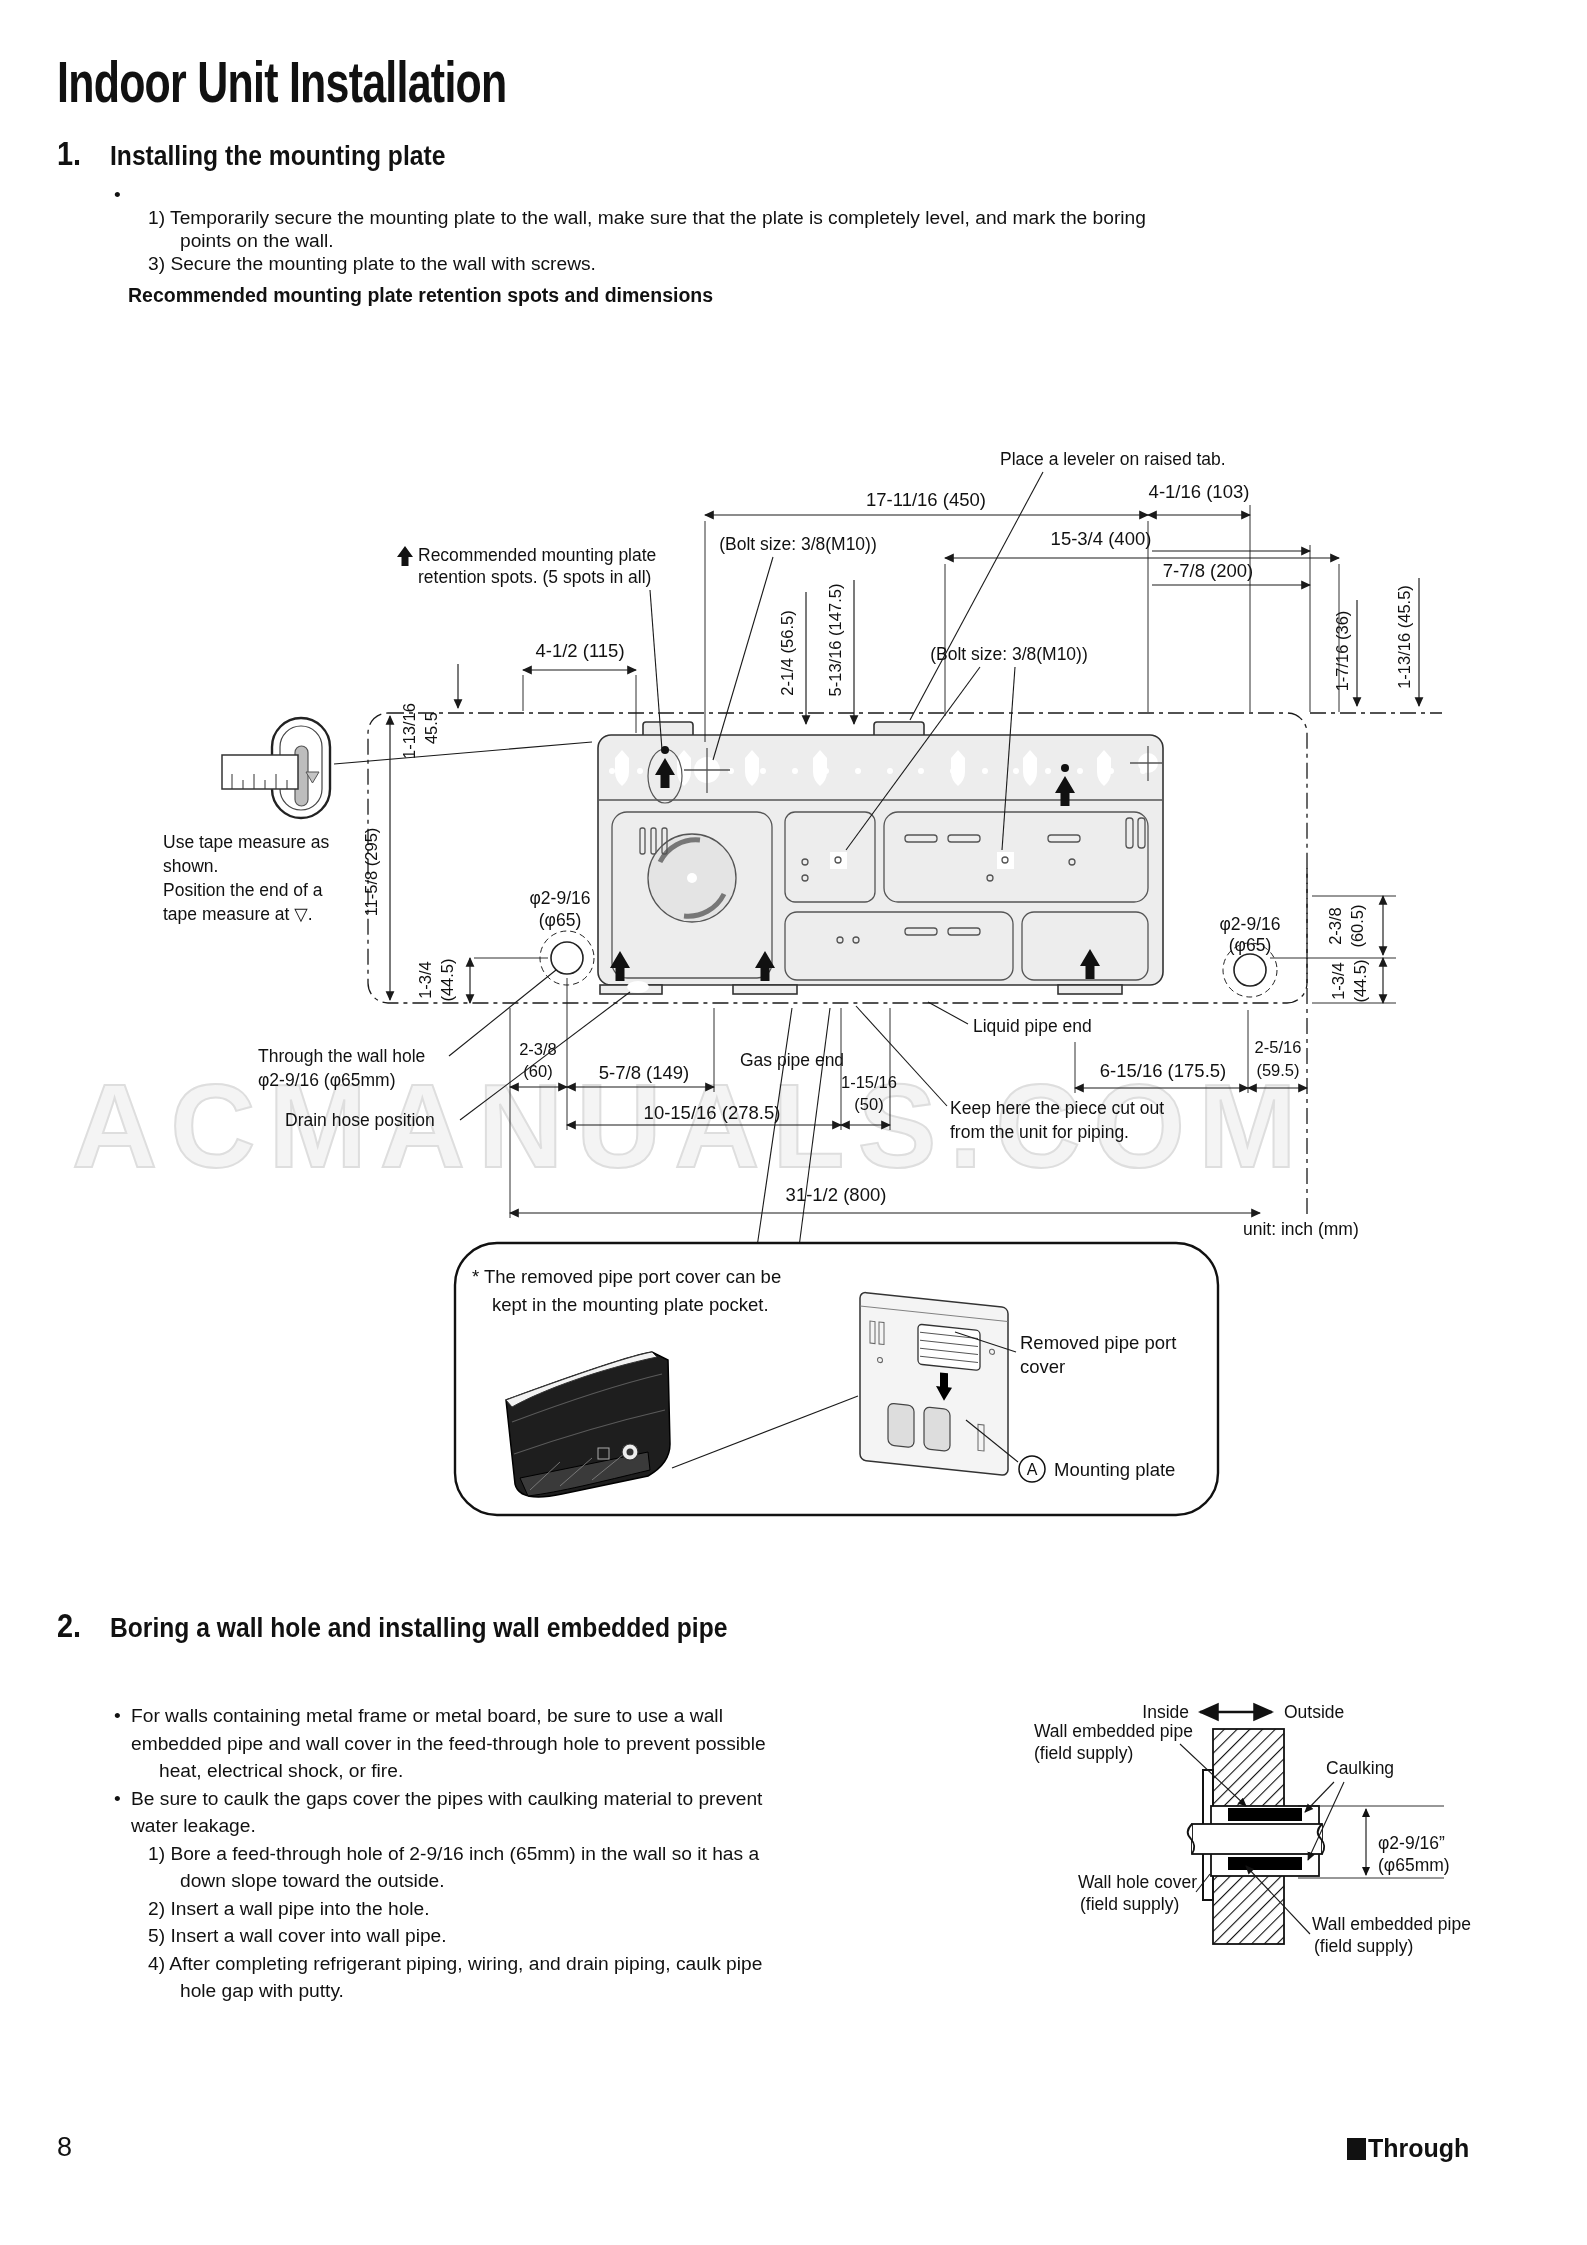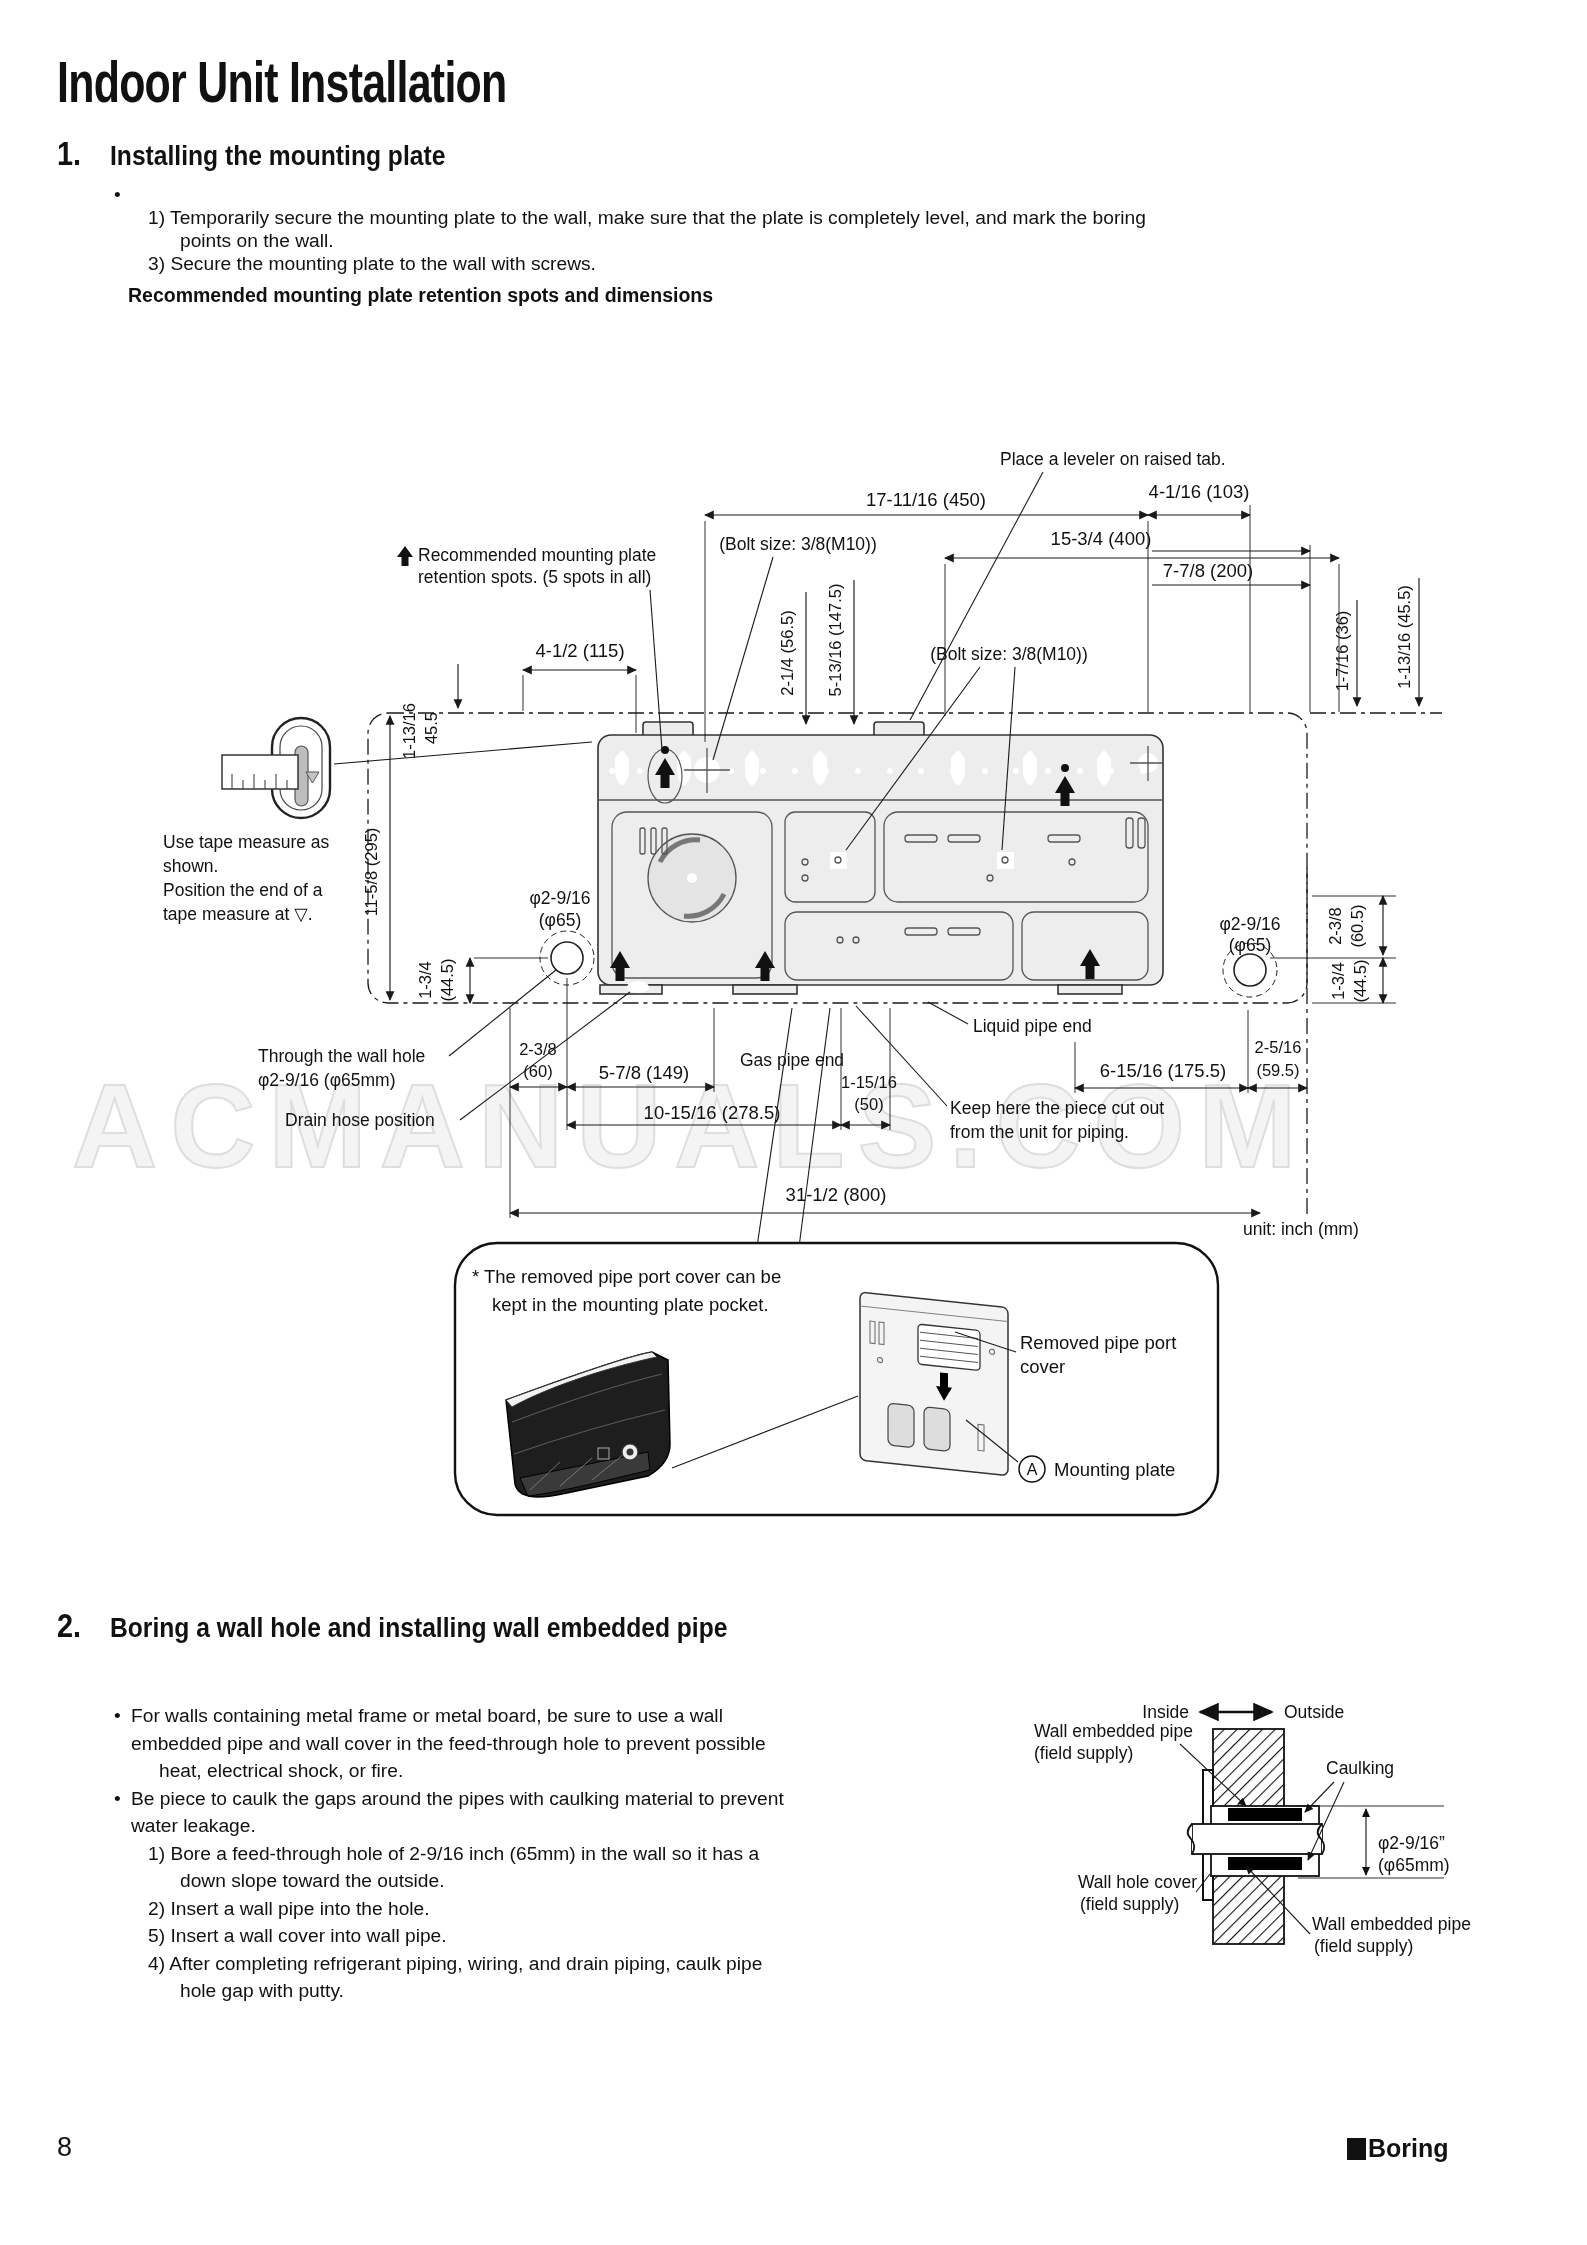--- a/index.html
+++ b/index.html
@@ -382,21 +382,21 @@
 
   <div class="abs secnum" style="left:57px;top:1606px;">2.</div>
   <div class="abs" style="left:110px;top:1612px;">
     <div class="h2">Boring a wall hole and installing wall embedded pipe</div>
   </div>
   <div class="abs bullet" style="left:114px;top:1705px;">•</div>
   <div class="abs body-line" style="left:131px;top:1705px;">For walls containing metal frame or metal board, be sure to use a wall</div>
   <div class="abs body-line" style="left:131px;top:1733px;">embedded pipe and wall cover in the feed-through hole to prevent possible</div>
   <div class="abs body-line" style="left:131px;top:1760px;margin-left:28px;">heat, electrical shock, or fire.</div>
   <div class="abs bullet" style="left:114px;top:1788px;">•</div>
-  <div class="abs body-line" style="left:131px;top:1788px;">Be piece to caulk the gaps around the pipes with caulking material to prevent</div>
+  <div class="abs body-line" style="left:131px;top:1788px;">Be sure to caulk the gaps cover the pipes with caulking material to prevent</div>
   <div class="abs body-line" style="left:131px;top:1815px;">water leakage.</div>
   <div class="abs body-line" style="left:148px;top:1843px;">1) Bore a feed-through hole of 2-9/16 inch (65mm) in the wall so it has a</div>
   <div class="abs body-line" style="left:180px;top:1870px;">down slope toward the outside.</div>
   <div class="abs body-line" style="left:148px;top:1898px;">2) Insert a wall pipe into the hole.</div>
   <div class="abs body-line" style="left:148px;top:1925px;">5) Insert a wall cover into wall pipe.</div>
   <div class="abs body-line" style="left:148px;top:1953px;">4) After completing refrigerant piping, wiring, and drain piping, caulk pipe</div>
   <div class="abs body-line" style="left:180px;top:1980px;">hole gap with putty.</div>
 
   <svg class="abs" style="left:0;top:1630px;" width="1587" height="340" viewBox="0 1630 1587 340">
     <defs>
@@ -445,16 +445,16 @@
     <line class="lead" x1="1196" y1="1892" x2="1210" y2="1874"></line>
 
     <text class="t17" x="1312" y="1930">Wall embedded pipe</text>
     <text class="t17" x="1314" y="1952">(field supply)</text>
     <line class="lead" x1="1310" y1="1934" x2="1246" y2="1866" marker-end="url(#m2)"></line>
   </svg>
 
   <div class="abs footer-num" style="left:57px;top:2132px;">8</div>
   <div class="abs footer-lang" style="left:1347px;top:2134px;">
     <span class="blk-sq"></span>
-      <span>Boring</span>
+      <span>Through</span>
   </div>
 
 </div>
 
 </body></html>

